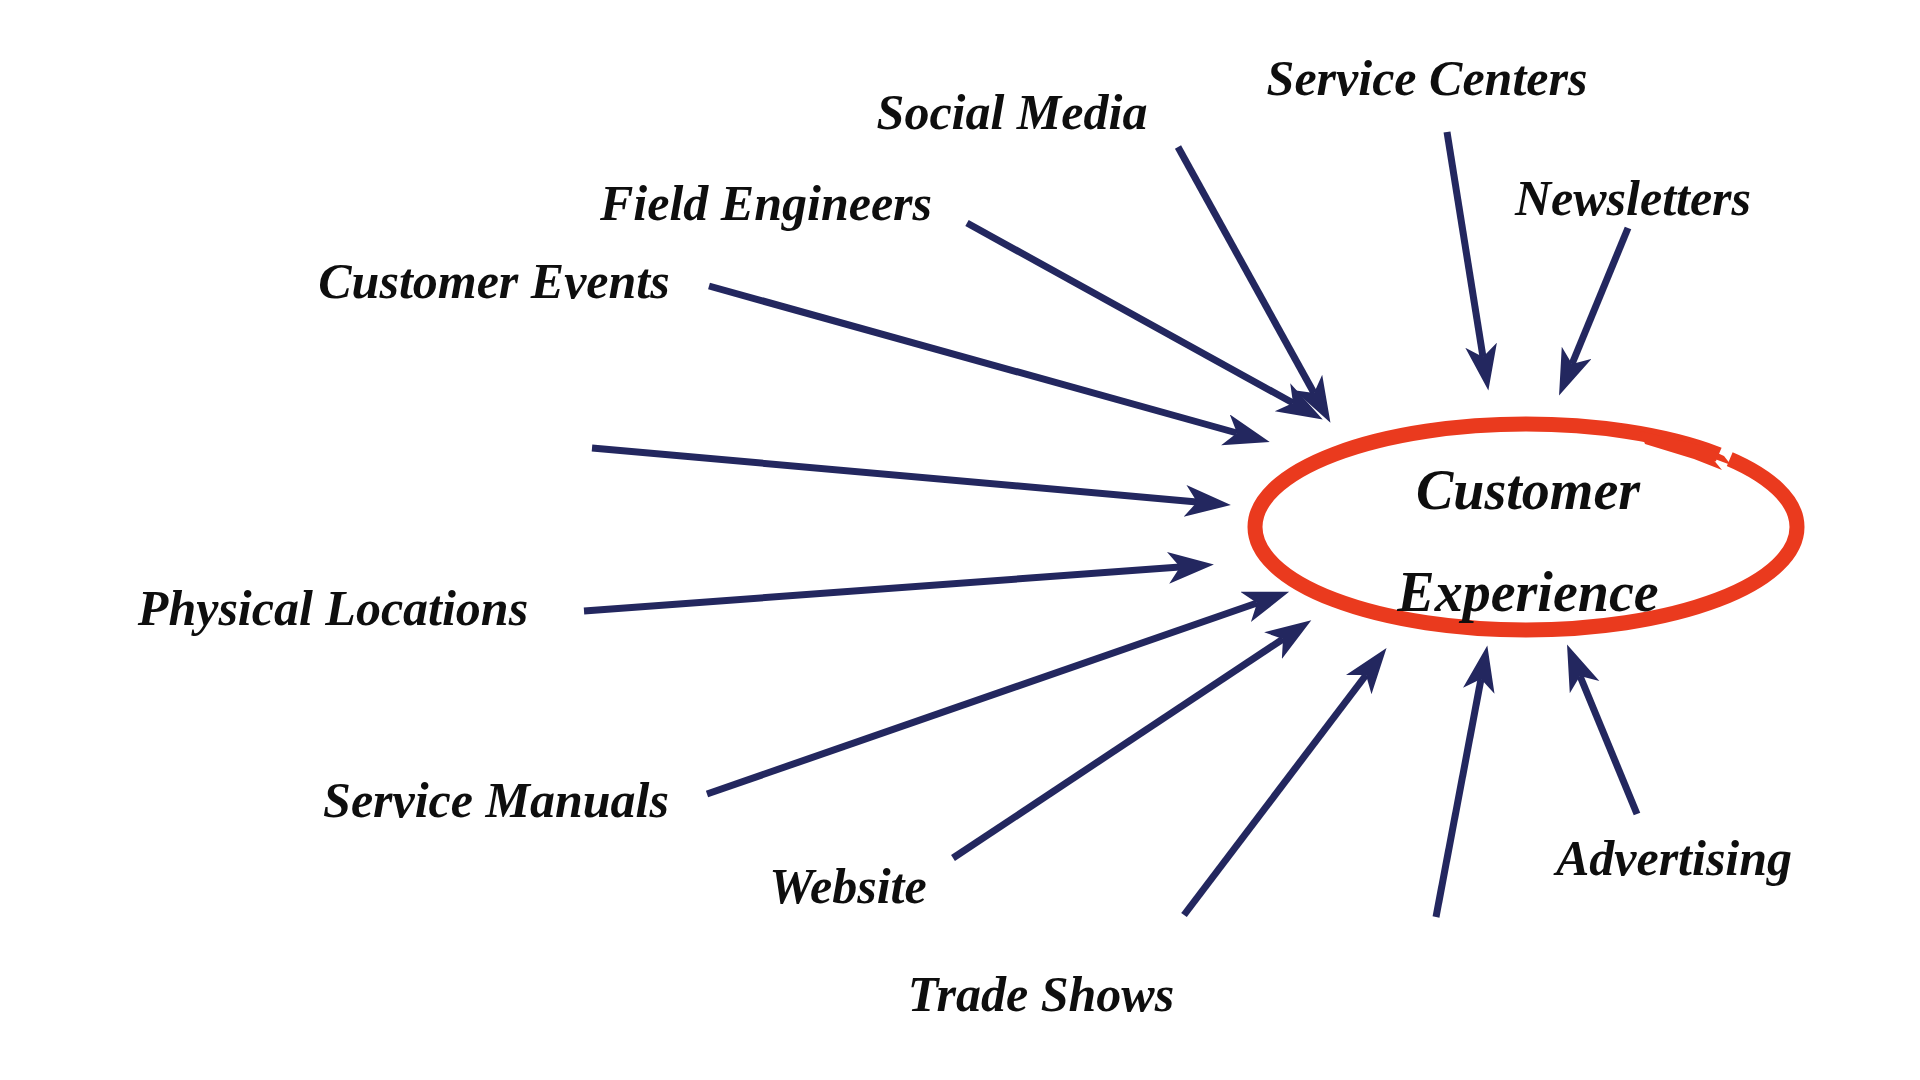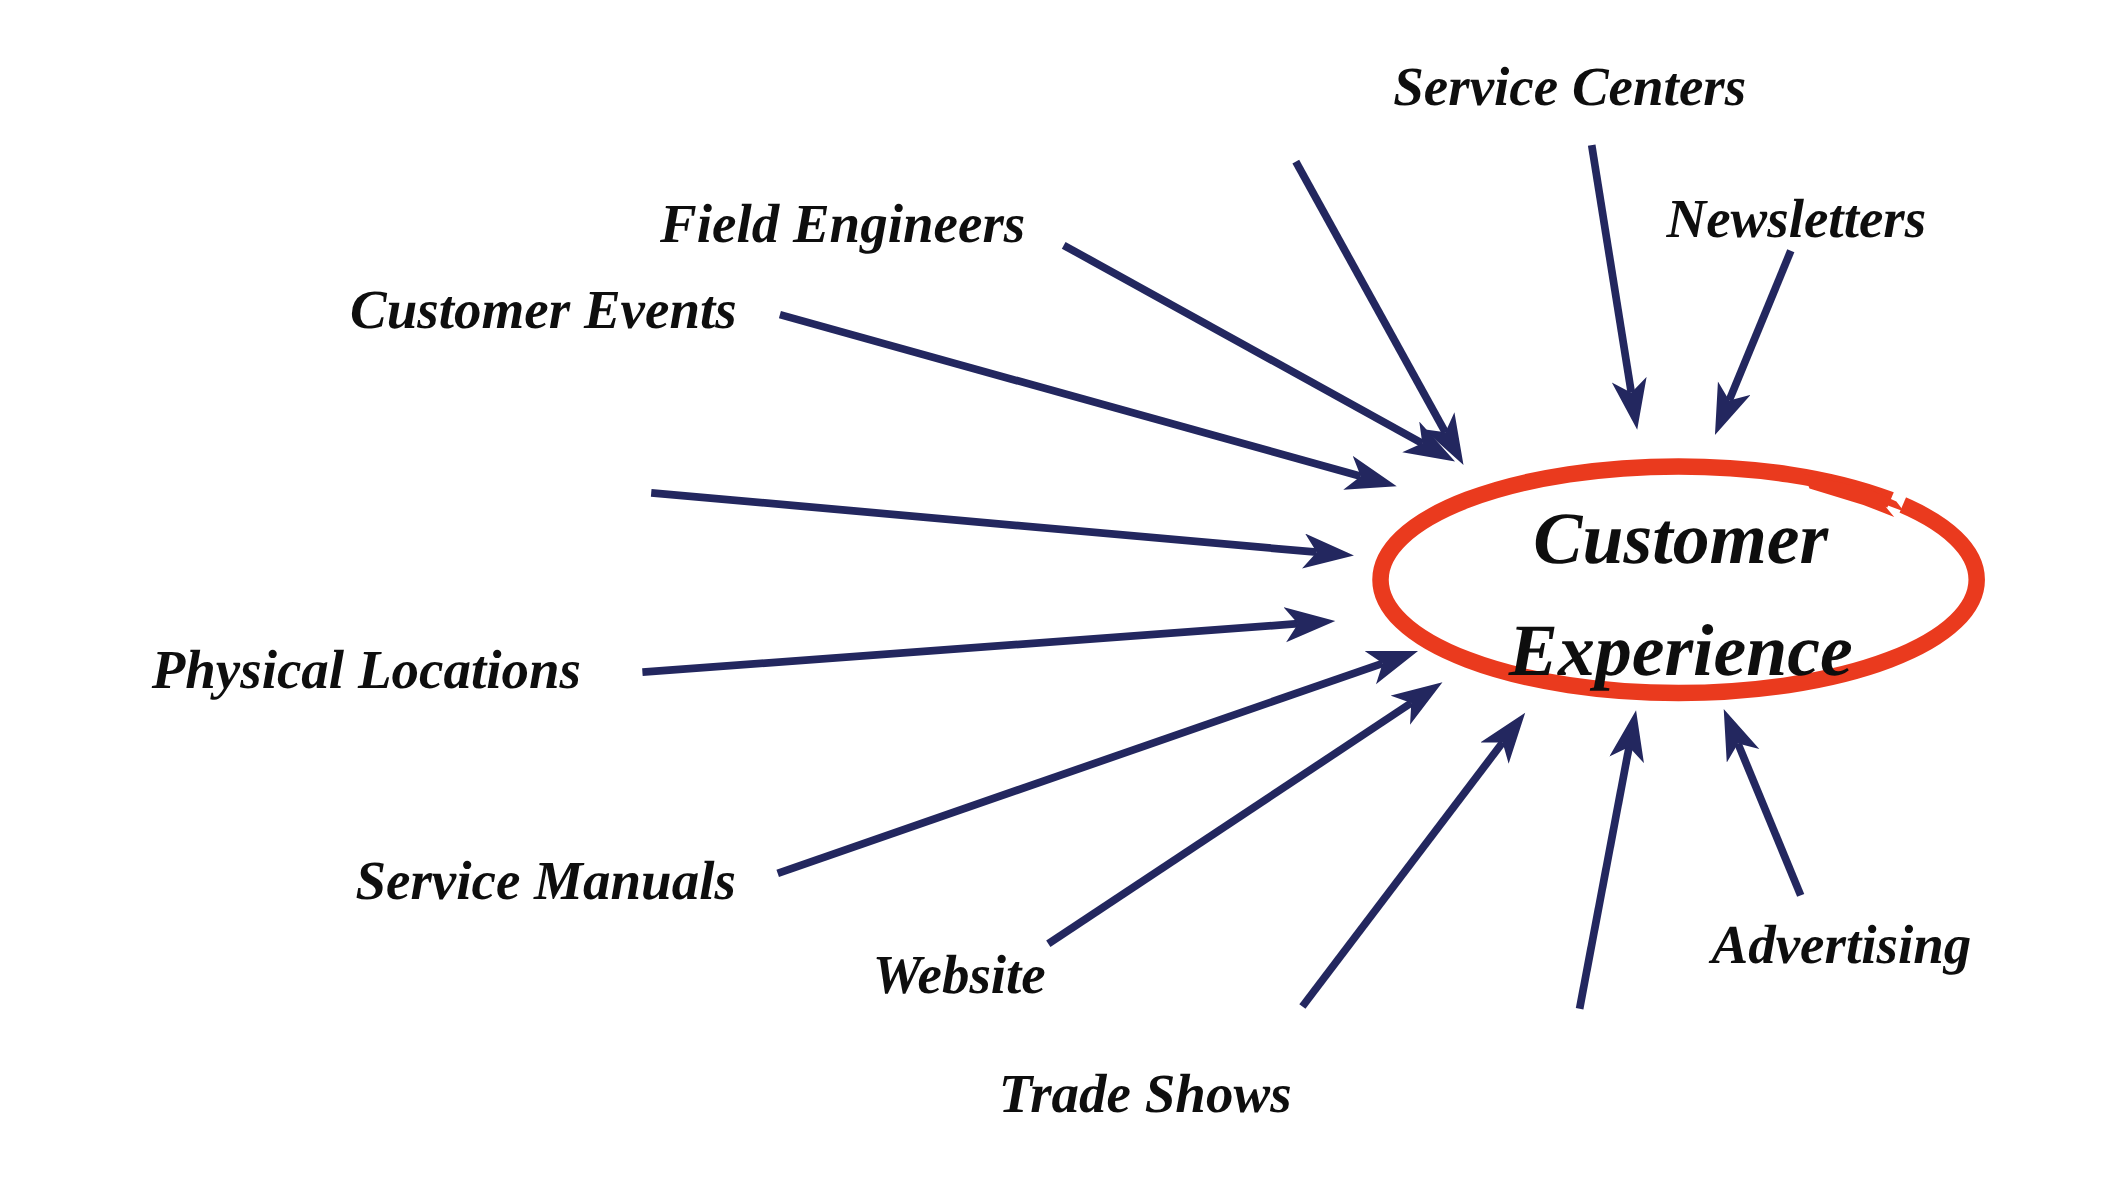--- a/index.html
+++ b/index.html
@@ -57,21 +57,21 @@
     font-weight: bold;
     color: var(--label, #0e0e0e);
     letter-spacing: 0px;
   }
   .center-label {
     position: absolute;
     left: 1528px;
     top: 541px;
     transform: translate(-50%, -50%);
     text-align: center;
-    font-size: 67px;
+    font-size: 56px;
     line-height: 102px;
     font-style: italic;
     font-weight: bold;
     color: var(--label, #0e0e0e);
     white-space: nowrap;
   }
 </style>
 </head>
 <body>
 
@@ -103,23 +103,24 @@
       <line class="ring-gap" x1="1733" y1="436" x2="1717" y2="474"></line>
       <path class="ring-fill" d="M1640 431 L1700 445 L1724 456 L1731 465 L1712 458 L1722 470 L1694 459 L1645 444 Z"></path>
     </g>
   </svg>
 
   <div class="center-label">
     <div>Customer</div>
     <div>Experience</div>
   </div>
 
+  <div class="label" style="left:1012px; top:112px;">Social Media</div>
   <div class="label" style="left:1427px; top:78px;">Service Centers</div>
   <div class="label" style="left:1633px; top:198px;">Newsletters</div>
   <div class="label" style="left:766px;  top:203px;text-align:right;">Field Engineers</div>
   <div class="label" style="left:494px;  top:281px;">Customer Events</div>
   <div class="label" style="left:333px;  top:608px;">Physical Locations</div>
   <div class="label" style="left:496px;  top:800px;">Service Manuals</div>
-  <div class="label" style="left:872px;  top:886px;">Website</div>
+  <div class="label" style="left:848px;  top:886px;">Website</div>
   <div class="label" style="left:1041px; top:962px;margin-top:32px;">Trade Shows</div>
   <div class="label" style="left:1674px; top:858px;text-align:right;">Advertising</div>
 
 </div>
 
 </body></html>

